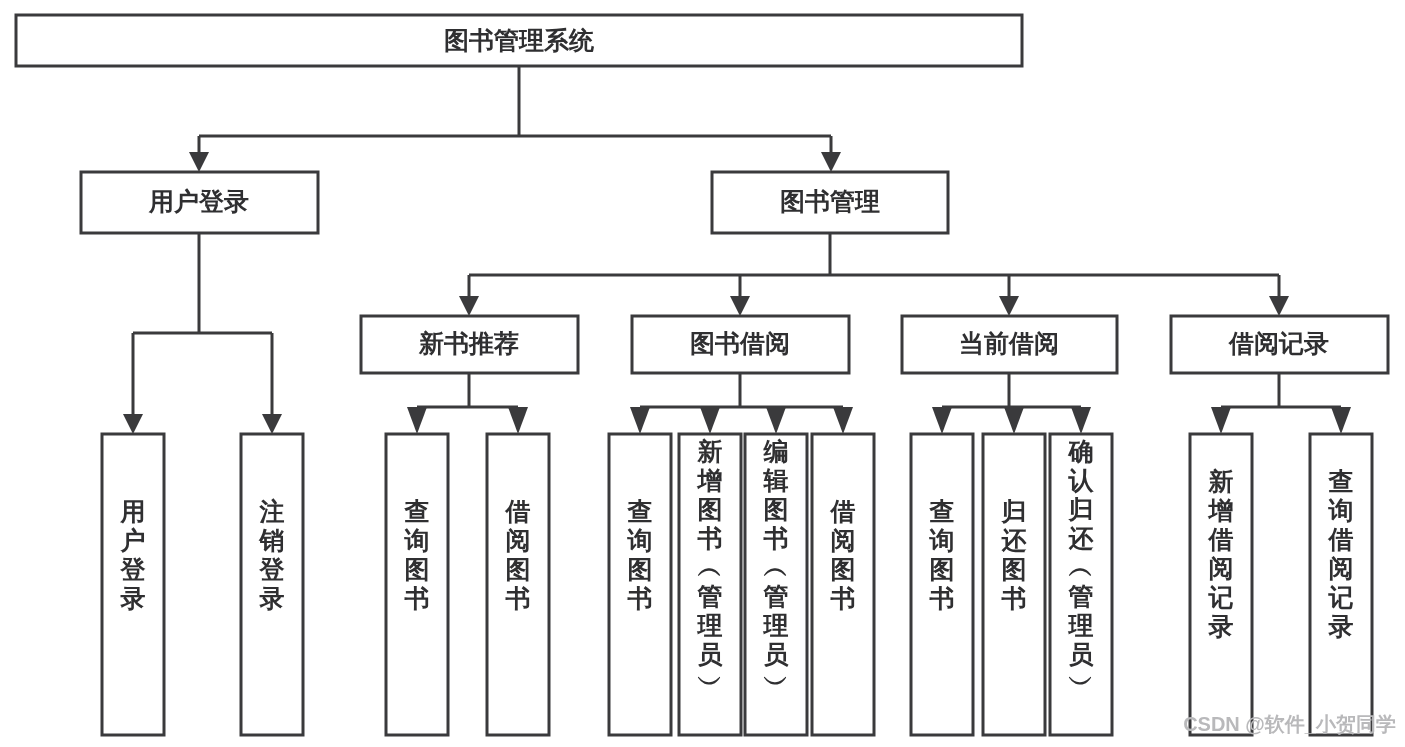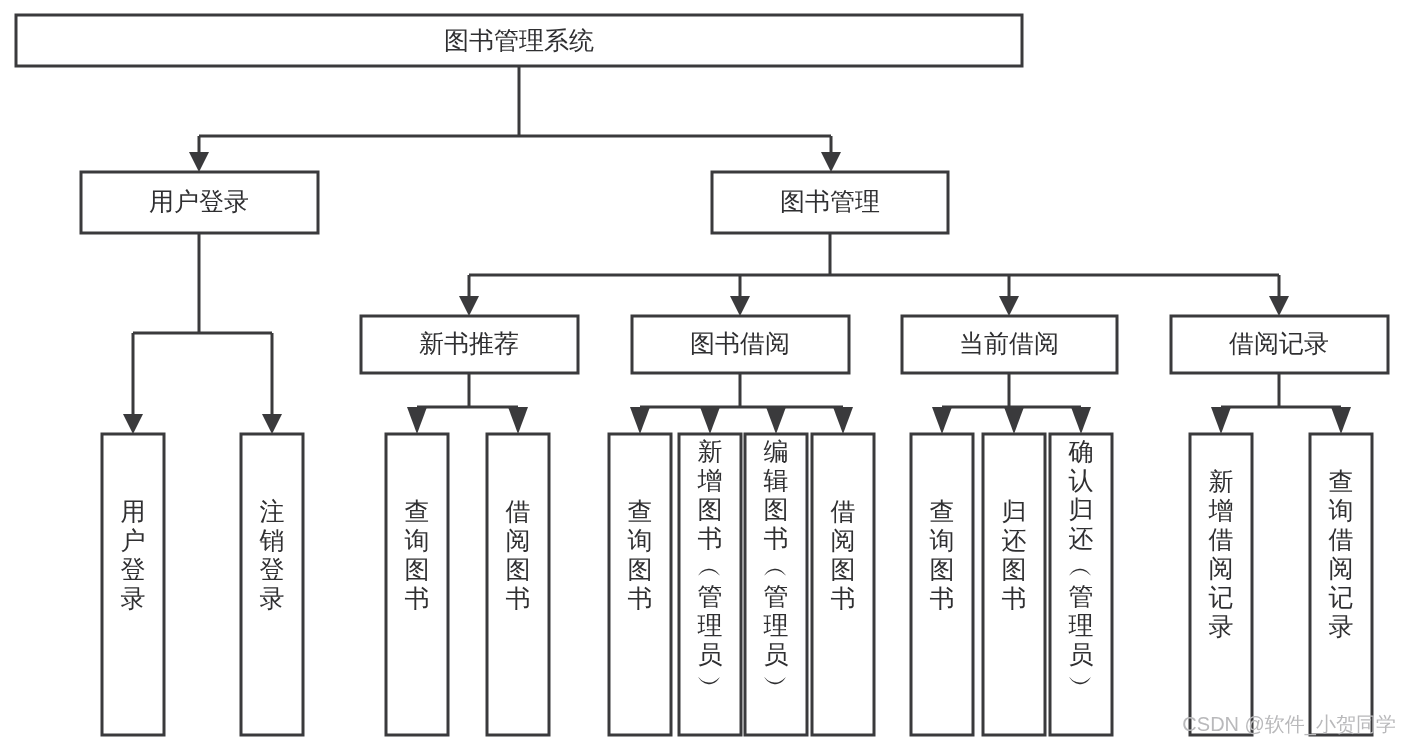--- a/index.html
+++ b/index.html
@@ -13,20 +13,21 @@
     position: relative;
     overflow: hidden;
     font-family: "Liberation Sans", "DejaVu Sans", sans-serif;
   }
   #diagram-root {
     position: absolute;
     top: 0;
     left: 0;
     width: 1405px;
     height: 531px;
+    font-weight: bold;
   }
   svg#flowchart {
     display: block;
     width: 1405px;
     height: 747px;
   }
   .node-box {
     fill: #ffffff;
     stroke: #3a3a3c;
     stroke-width: 3;

